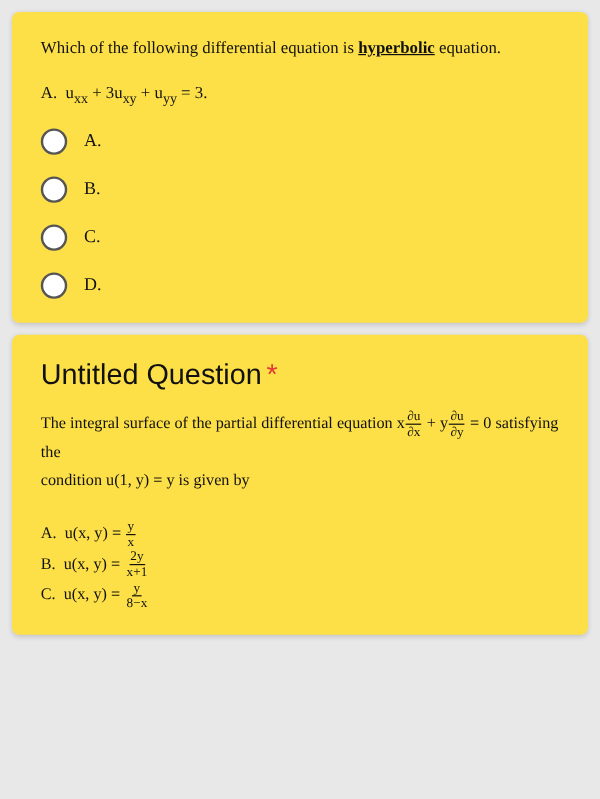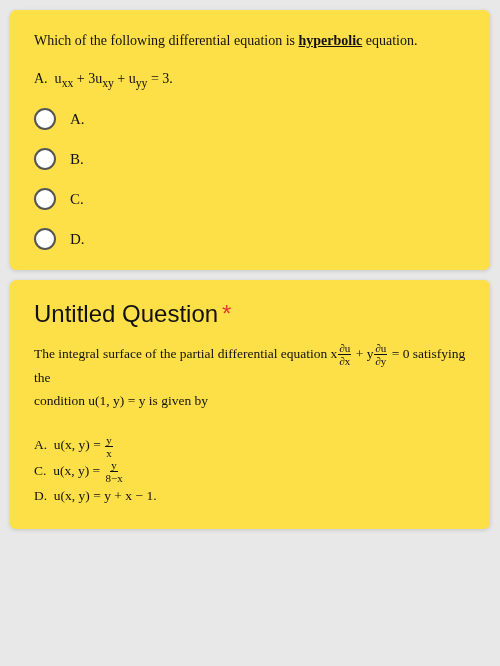--- a/index.html
+++ b/index.html
@@ -178,22 +178,25 @@
   </div>
 
   <ul class="sub-options">
     <li>
       A.&nbsp; u(x, y) = <span class="fraction">
           <span class="num">y</span>
           <span class="den">x</span>
         </span>
     </li>
     <li>
+      B.&nbsp; u(x, y) = <span class="fraction">
+          <span class="num">2y</span>
+          <span class="den">x+1</span>
+        </span>
+    </li>
+    <li>
       C.&nbsp; u(x, y) = <span class="fraction">
           <span class="num">y</span>
           <span class="den">8−x</span>
         </span>
     </li>
-    <li>
-      D.&nbsp; u(x, y) = y + x − 1.
-    </li>
   </ul>
 </div>
 
 </body></html>

